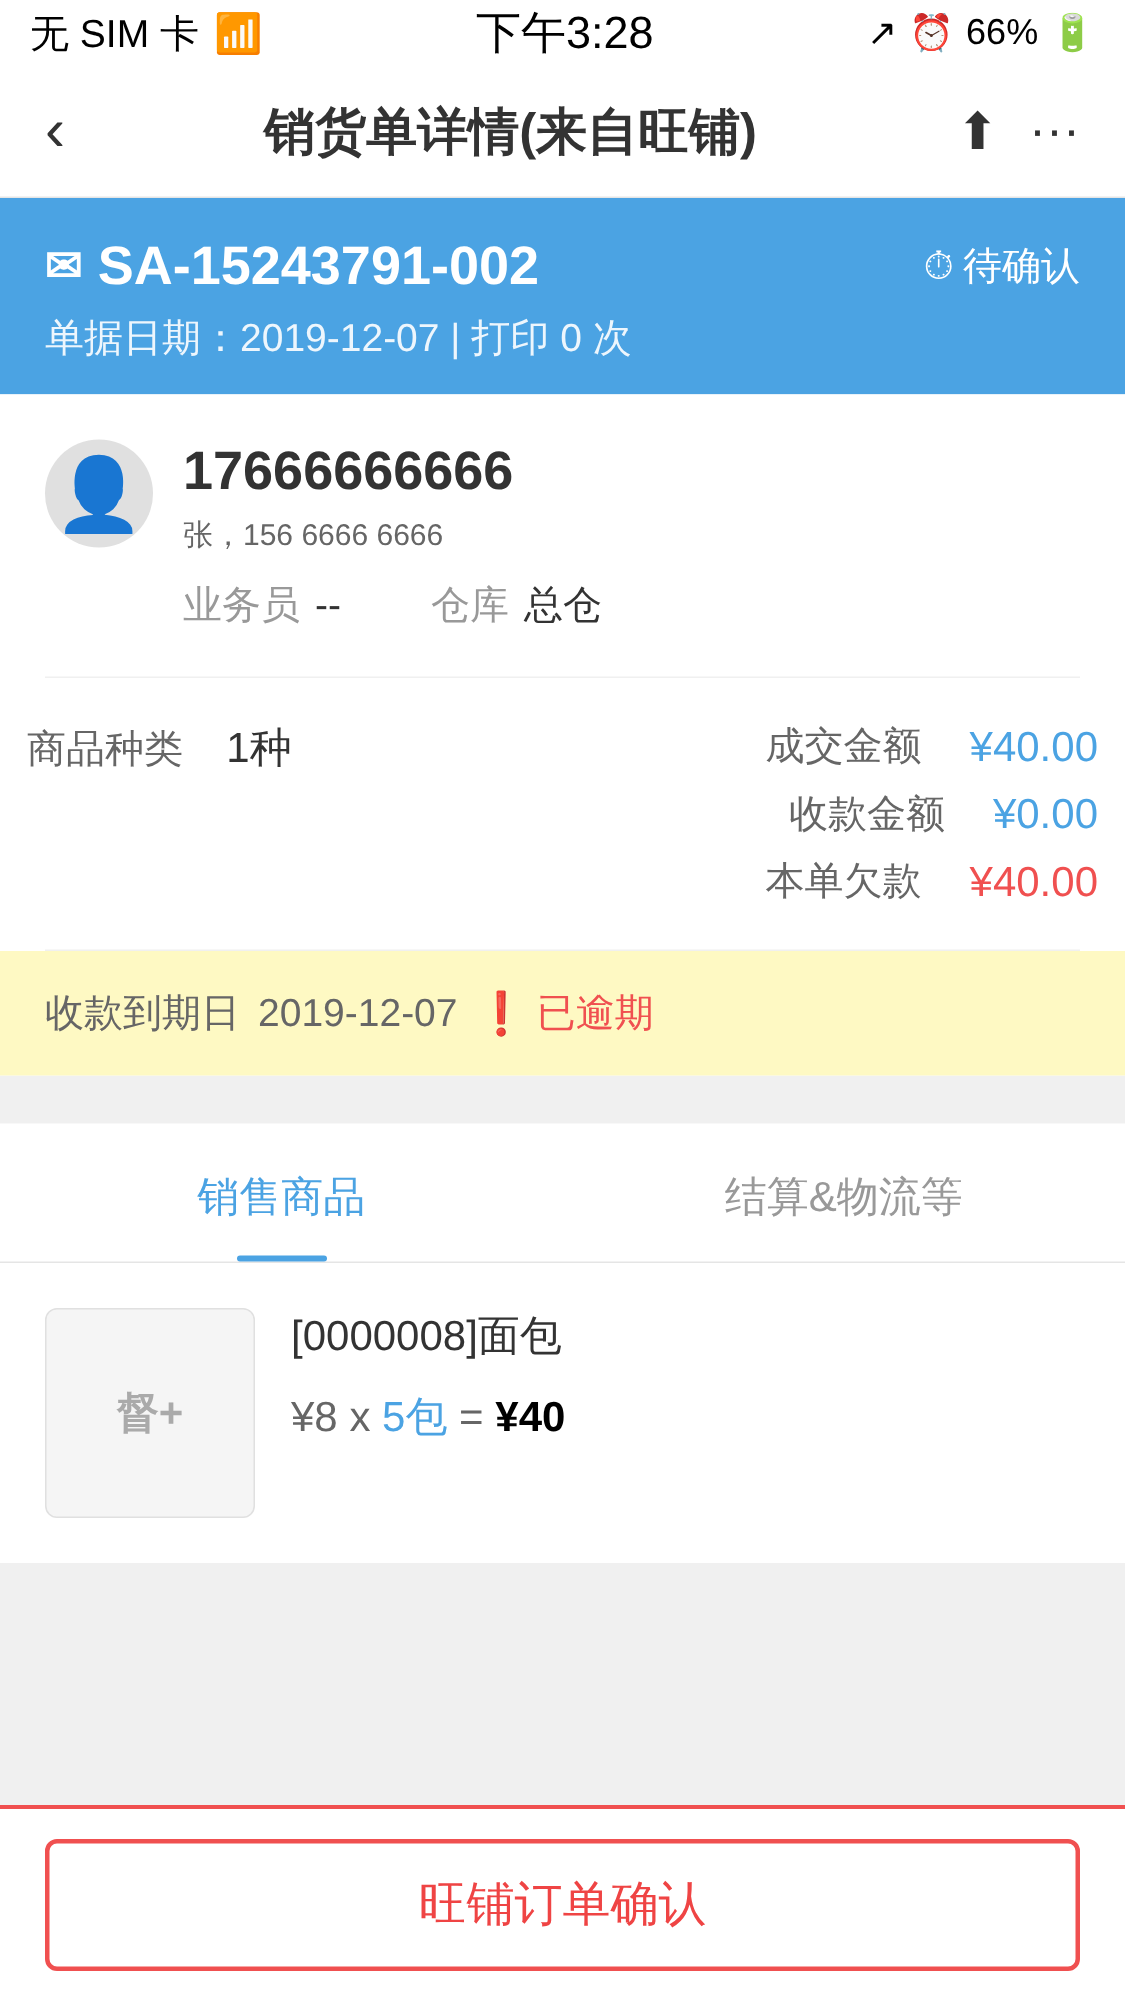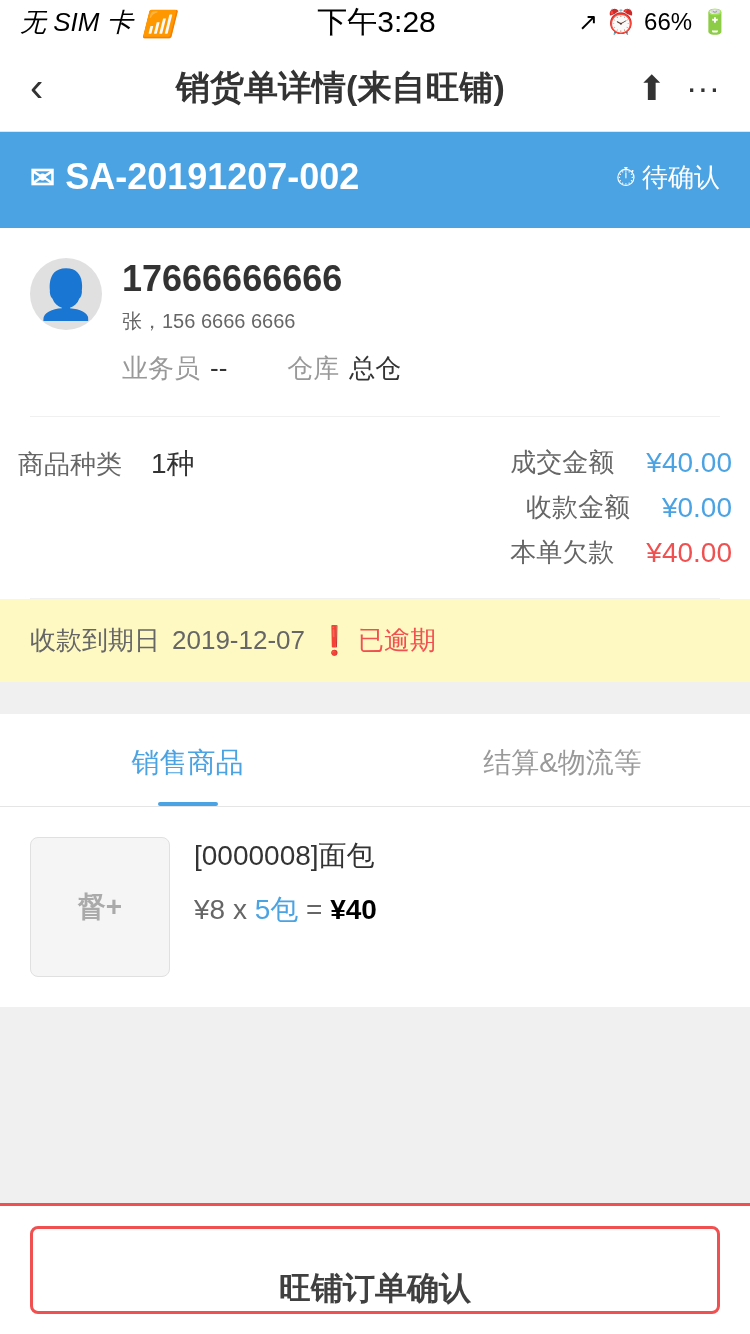--- a/index.html
+++ b/index.html
@@ -18,21 +18,21 @@
       width: 100%;
       height: 44px;
       background: #fff;
       display: flex;
       align-items: center;
       justify-content: space-between;
       padding: 0 20px;
       font-size: 26px;
       color: #000;
     }
-    .status-left { display: flex; align-items: flex-end; gap: 10px; font-style: italic; }
+    .status-left { display: flex; align-items: center; gap: 10px; }
     .status-center { font-size: 30px; font-weight: 500; }
     .status-right { display: flex; align-items: center; gap: 8px; font-size: 24px; }
 
     
     .nav-bar {
       width: 100%;
       height: 88px;
       background: #fff;
       display: flex;
       align-items: center;
@@ -262,27 +262,27 @@
       width: 750px;
       background: #fff;
       padding: 20px 30px;
       border-top: 3px solid #F05050;
     }
     .confirm-btn {
       width: 100%;
       height: 88px;
       border: 3px solid #F05050;
       background: #fff;
-      color: #404040;
+      color: #ef4444;
       font-size: 32px;
-      font-weight: 700;
+      font-weight: 400;
       border-radius: 8px;
       cursor: pointer;
       display: flex;
-      align-items: flex-end;
+      align-items: center;
       justify-content: center;
     }
     .content-wrapper {
       padding-bottom: 140px;
     }
   </style>
 </head>
 <body>
 
 <div class="content-wrapper">
@@ -307,27 +307,28 @@
     <div class="nav-actions">
       <span class="nav-icon">⬆</span>
       <span class="nav-icon">···</span>
     </div>
   </div>
 
   <div class="header-card">
     <div class="header-card-top">
       <div class="order-id">
         <span class="order-id-icon">✉</span>
-        <span>SA-20191207-002</span>
+        <span>SA-15243791-002</span>
       </div>
       <div class="status-badge">
         <span>⏱</span>
         <span>待确认</span>
       </div>
     </div>
+    <div class="order-meta">单据日期：2019-12-07 | 打印 0 次</div>
   </div>
 
   <div class="white-card">
     <div class="customer-section">
       <div class="avatar">
         <span class="avatar-icon">👤</span>
       </div>
       <div class="customer-info">
         <div class="customer-phone">17666666666</div>
         <div class="customer-name">张，156 6666 6666</div>

